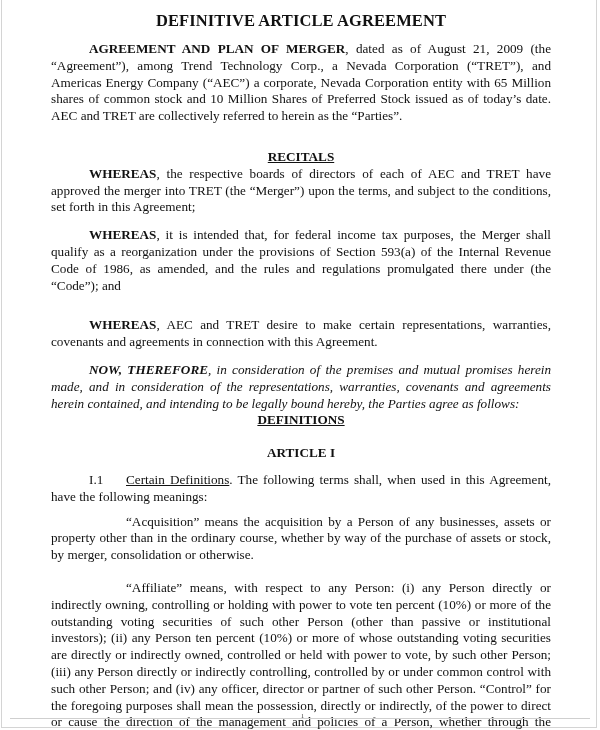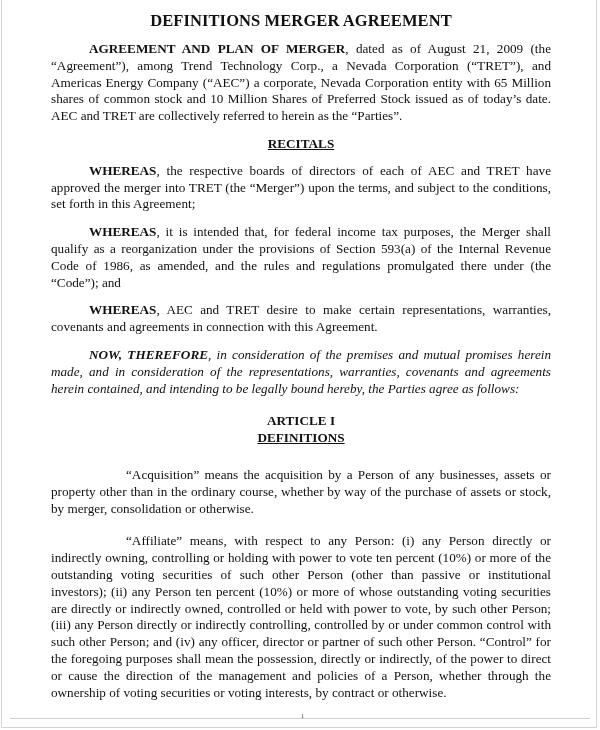--- a/index.html
+++ b/index.html
@@ -22,38 +22,39 @@
   b { font-weight: bold; }
   .footer-line { position: absolute; left: 10px; top: 718px; width: 580px; height: 1px; background: #cfcfcf; }
   .page-dot { position: absolute; left: 301px; top: 713px; font-family: "Liberation Serif", serif; font-size: 6px; color: #333; }
 </style>
 </head>
 <body>
 
 <div class="frame"></div>
 
 <div class="page">
-  <div class="title">DEFINITIONS MERGER AGREEMENT</div>
+  <div class="title">DEFINITIVE ARTICLE AGREEMENT</div>
 
   <p class="ind1" style="margin-top:6px;"><b>AGREEMENT AND PLAN OF MERGER</b><span>, dated as of August 21, 2009 (the “Agreement”), among Trend Technology Corp., a Nevada Corporation (“TRET”), and Americas Energy Company (“AEC”) a  corporate,  Nevada Corporation entity with  65 Million shares of common stock and 10 Million Shares of Preferred Stock issued as of today’s date.  AEC and TRET are collectively referred to herein as the “Parties”.</span></p>
 
-  <div class="heading u" style="margin-top:11px;">RECITALS</div>
+  <div class="heading u" style="margin-top:24px;">RECITALS</div>
 
-  <p class="ind1" style="margin-top:10px;"><b>WHEREAS</b><span>, the respective boards of directors of each of AEC and TRET have approved the merger into TRET (the “Merger”) upon the terms, and subject to the conditions, set forth in this Agreement;</span></p>
+  <p class="ind1" style=""><b>WHEREAS</b><span>, the respective boards of directors of each of AEC and TRET have approved the merger into TRET (the “Merger”) upon the terms, and subject to the conditions, set forth in this Agreement;</span></p>
 
   <p class="ind1" style="margin-top:11px;"><b>WHEREAS</b><span>, it is intended that, for federal income tax purposes, the Merger shall qualify as a reorganization under the provisions of Section 593(a) of the Internal Revenue Code of 1986, as amended, and the rules and regulations promulgated there under (the “Code”); and</span></p>
 
-  <p class="ind1" style="margin-top:11px;"><b>WHEREAS</b><span>, AEC and TRET desire to make certain representations, warranties, covenants and agreements in connection with this Agreement.</span></p>
+  <p class="ind1" style="margin-top:23px;"><b>WHEREAS</b><span>, AEC and TRET desire to make certain representations, warranties, covenants and agreements in connection with this Agreement.</span></p>
 
   <p class="ind1" style="margin-top:11px;font-style:italic;"><b>NOW, THEREFORE</b><span>, in consideration of the premises and mutual promises herein made, and in consideration of the representations, warranties, covenants and agreements herein contained, and intending to be legally bound hereby, the Parties agree as follows:</span></p>
 
+  <div class="heading u">DEFINITIONS</div>
   <div class="heading" style="margin-top:16px;">ARTICLE I</div>
-  <div class="heading u">DEFINITIONS</div>
 
+  <p class="ind1" style="margin-top:10px;"><span style="display:inline-block; width:37px; text-indent:0;">I.1</span><span class="u">Certain Definitions</span><span>.  The following terms shall, when used in this Agreement, have the following meanings:</span></p>
 
-  <p class="ind2" style="margin-top:20px;">“Acquisition” means the acquisition by a Person of any businesses, assets or property other than in the ordinary course, whether by way of the purchase of assets or stock, by merger, consolidation or otherwise.</p>
+  <p class="ind2" style="margin-top:8px;">“Acquisition” means the acquisition by a Person of any businesses, assets or property other than in the ordinary course, whether by way of the purchase of assets or stock, by merger, consolidation or otherwise.</p>
 
   <p class="ind2" style="margin-top:16px;">“Affiliate” means, with respect to any Person: (i) any Person directly or indirectly owning, controlling or holding with power to vote ten percent (10%) or more of the outstanding voting securities of such other Person (other than passive or institutional investors); (ii) any Person ten percent (10%) or more of whose outstanding voting securities are directly or indirectly owned, controlled or held with power to vote, by such other Person; (iii) any Person directly or indirectly controlling, controlled by or under common control with such other Person; and (iv) any officer, director or partner of such other Person. “Control” for the foregoing purposes shall mean the possession, directly or indirectly, of the power to direct or cause the direction of the management and policies of a Person, whether through the ownership of voting securities or voting interests, by contract or otherwise.</p>
 
 </div>
 
 <div class="page-dot">1</div>
 <div class="footer-line"></div>
 
 </body></html>

